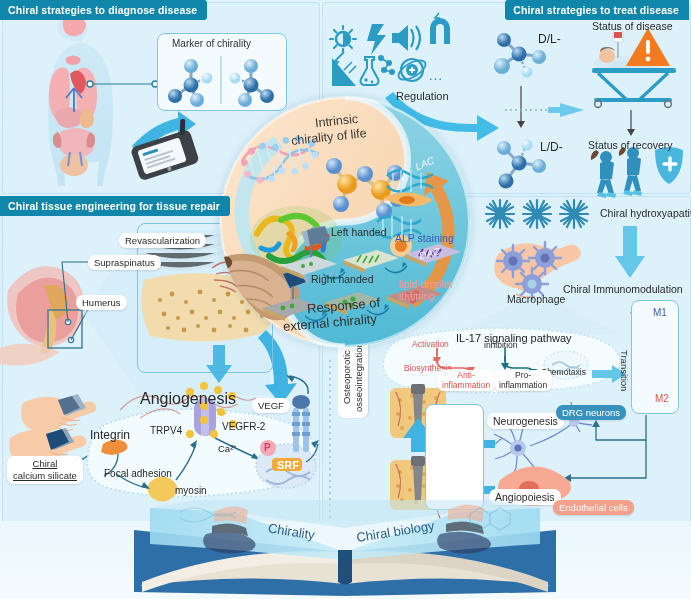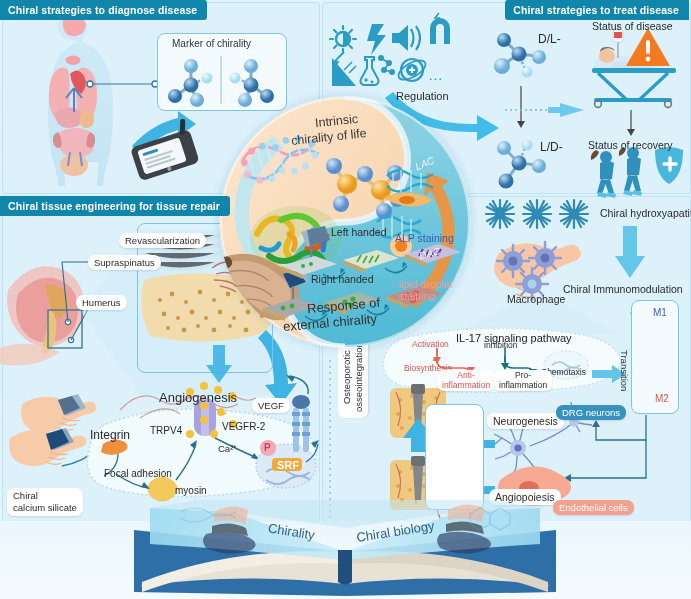--- a/index.html
+++ b/index.html
@@ -626,21 +626,21 @@
       <g stroke="#eab58e" stroke-width="1.2" fill="none">
         <path d="M50 452 q10 4 18 2"></path>
           <path d="M48 457 q10 4 17 1"></path>
           <path d="M46 462 q9 4 15 1"></path>
       </g>
     </g>
 
     <path d="M62 466 q22 -4 36 -18" fill="none" stroke="#2d7f9e" stroke-width="1.5"></path>
     <path d="M100 446 l-8 3 l4 5z" fill="#2d7f9e"></path>
   </svg>
-  <div class="lblbox" style="left:7px;top:488px;line-height:12px;">
+  <div class="lblbox" style="left:7px;top:456px;text-align:center;line-height:12px;text-decoration:underline;">
     <span>Chiral</span><br>
     <span>calcium silicate</span>
   </div>
 
   <svg class="fullsvg">
 
     <path d="M102 426 q60 -26 150 -12 q62 10 64 38 q2 28 -56 38 q-90 14 -152 -2 q-24 -8 -20 -32 q2 -20 14 -30z" fill="#f2fbfe" stroke="#bcdeea" stroke-width="1.6" stroke-dasharray="2 2.5"></path>
 
     <g stroke="#c8928c" stroke-width="1.2" fill="none" opacity=".85">
       <path d="M120 410 q20 -22 40 -10 q16 10 30 -4"></path>
@@ -715,21 +715,21 @@
     <path d="M308 394 q2 -14 -18 -18" fill="none" stroke="#2d6f8c" stroke-width="1.4"></path>
     <path d="M286 375 l9 2 l-3 5z" fill="#2d6f8c"></path>
 
     <path d="M213 345 l0 20 l-7 0 l13 18 l13 -18 l-7 0 l0 -20 z" fill="#3fb3e2" opacity=".9"></path>
   </svg>
 
   <div class="lbl" style="left:90px;top:428px;font-size:12px;">Integrin</div>
   <div class="lbl" style="left:104px;top:468px;font-size:10px;">Focal adhesion</div>
   <div class="lbl" style="left:175px;top:485px;font-size:10px;">myosin</div>
   <div class="lbl" style="left:150px;top:425px;font-size:10px;">TRPV4</div>
-  <div class="lbl" style="left:159px;top:390px;font-size:13px;">Angiogenesis</div>
+  <div class="lbl" style="left:140px;top:390px;font-size:16px;">Angiogenesis</div>
   <div class="lblbox" style="left:232px;top:398px;margin-left:20px;">VEGF</div>
   <div class="lbl" style="left:222px;top:421px;font-size:10px;">VEGFR-2</div>
   <div class="lbl" style="left:218px;top:442px;font-size:9.5px;">Ca²⁺</div>
   <div class="lbl" style="left:264px;top:442px;font-size:10px;font-weight:bold;color:#c2466a;">P</div>
   <div class="lbl" style="left:277px;top:459px;font-size:11px;font-weight:bold;color:#fff;">SRF</div>
 
   <svg class="fullsvg">
 
     <g fill="#2a8fb8">
       <g transform="translate(500,212)">

